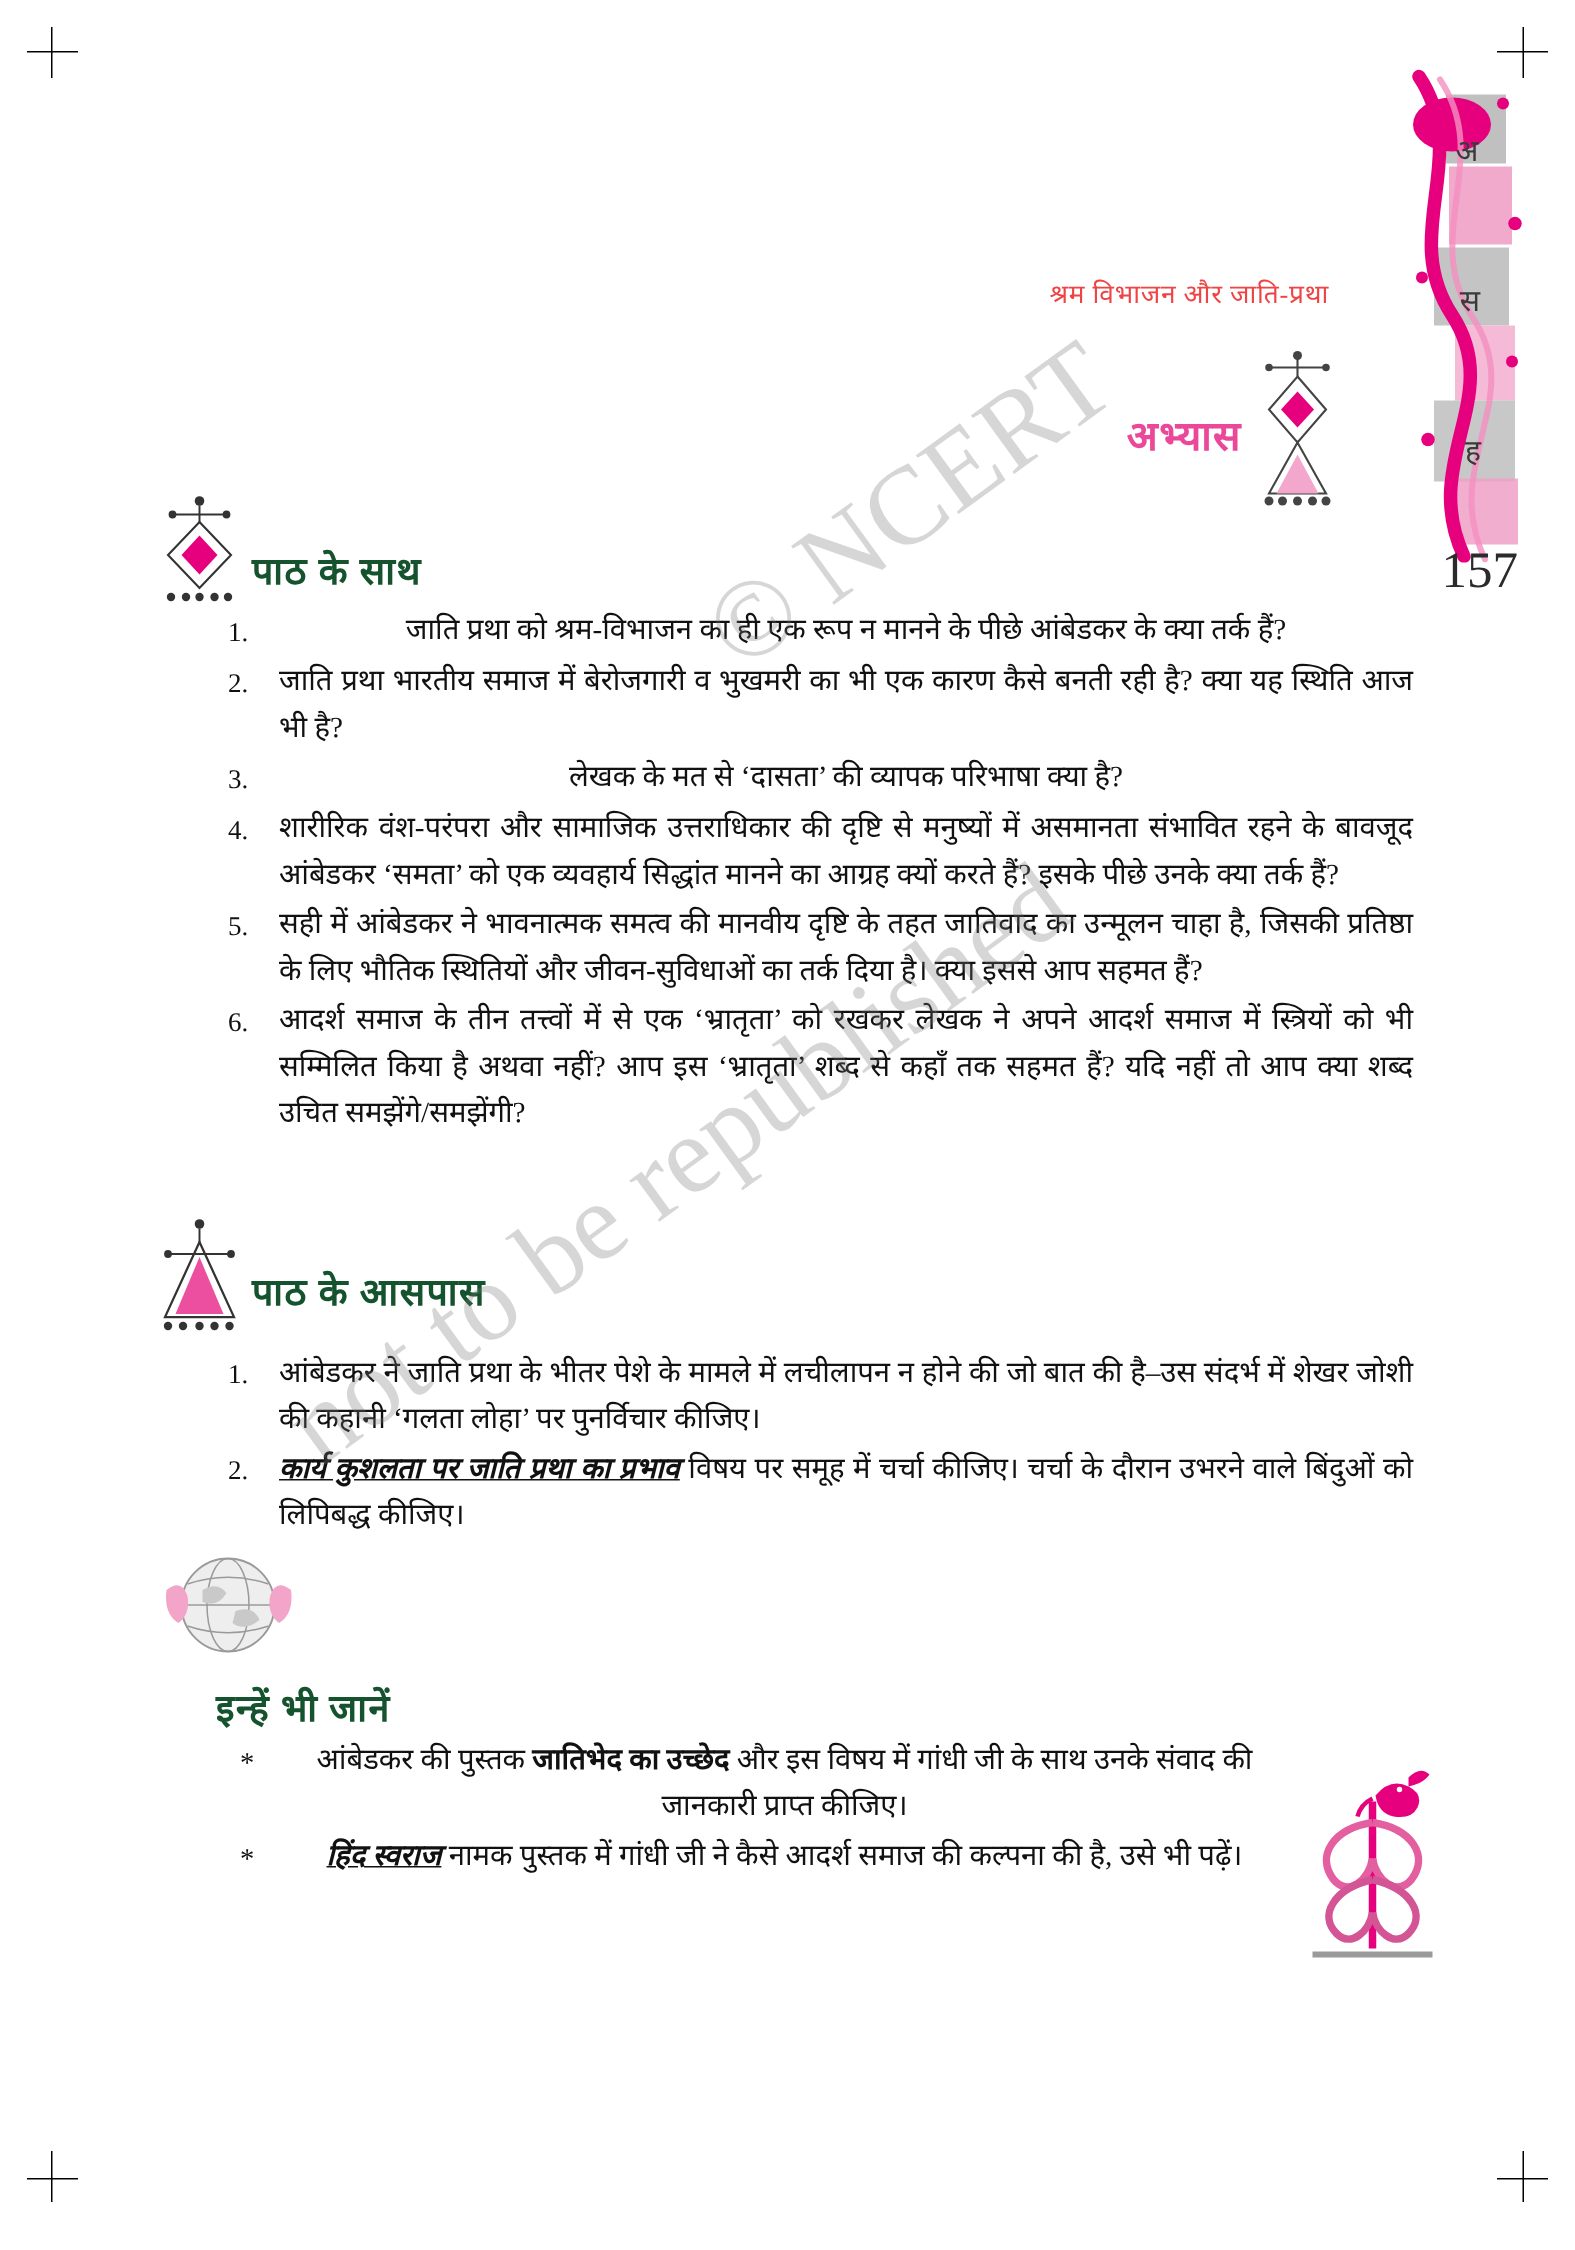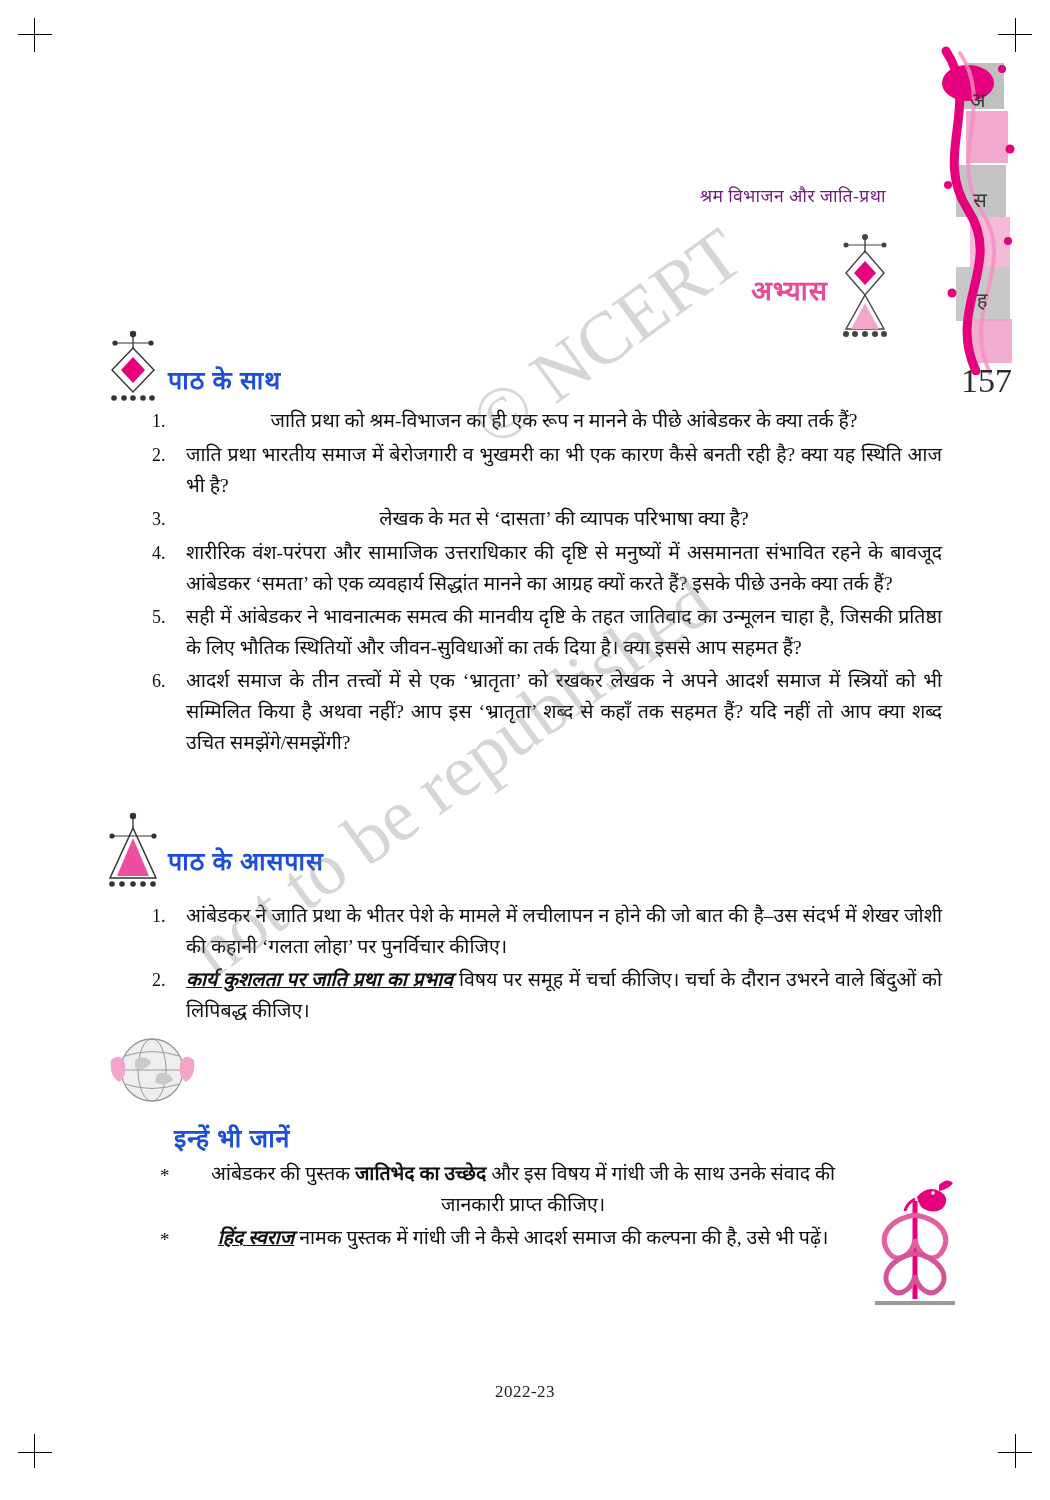--- a/index.html
+++ b/index.html
@@ -31,21 +31,21 @@
     width: 1050px; height: 1500px;
   }
 
   
   .running-head {
     position: absolute;
     right: 164px;
     top: 183px;
     font-size: 17.5px;
     letter-spacing: 0.5px;
-    color: #701a75;
+    color: #ef4444;
     white-space: nowrap;
   }
 
   
   .ribbon {
     position: absolute;
     right: 24px;
     top: 45px;
     width: 100px;
     height: 330px;
@@ -76,21 +76,21 @@
     top: 233px;
     width: 66px;
     height: 108px;
   }
 
   
   .sec-head {
     position: absolute;
     font-size: 25px;
     font-weight: bold;
-    color: #1d4ed8;
+    color: #14532d;
     letter-spacing: 1px;
   }
   .sec-orn {
     position: absolute;
   }
 
   
   .qlist {
     position: absolute;
     font-size: 19.5px;
@@ -318,21 +318,21 @@
       <ellipse cx="47" cy="40" rx="14" ry="31" fill="none" stroke="#9a9a9a" stroke-width="1"></ellipse>
       <line x1="16" y1="40" x2="78" y2="40" stroke="#9a9a9a" stroke-width="1"></line>
       <path d="M20 26 q27 -9 54 0" fill="none" stroke="#9a9a9a" stroke-width="1"></path>
       <path d="M20 54 q27 9 54 0" fill="none" stroke="#9a9a9a" stroke-width="1"></path>
       <path d="M30 30 q10 -6 16 2 q-6 10 -16 6 z" fill="#c9c9c9"></path>
       <path d="M52 44 q12 -4 16 6 q-10 8 -18 2 z" fill="#c9c9c9"></path>
       <path d="M6 30 q10 -8 14 4 q2 12 -6 18 q-10 -6 -8 -22 z" fill="#f2a4c9"></path>
       <path d="M89 30 q-10 -8 -14 4 q-2 12 6 18 q10 -6 8 -22 z" fill="#f2a4c9"></path>
     </svg>
   </div>
-  <div class="sec-head" style="left:174px; top:1120px;">इन्हें भी जानें</div>
+  <div class="sec-head" style="left:144px; top:1120px;">इन्हें भी जानें</div>
 
   <div class="qlist" style="left:160px; top:1158px; width:700px;">
     <div class="qrow">
       <div class="star">*</div>
       <div class="qtext noj"><span>आंबेडकर की पुस्तक </span><b class="bold">जातिभेद का उच्छेद</b><span> और इस विषय में गांधी जी के साथ उनके संवाद की जानकारी प्राप्त कीजिए।</span></div>
     </div>
     <div class="qrow">
       <div class="star">*</div>
       <div class="qtext noj"><i class="ital">हिंद स्वराज</i><span> नामक पुस्तक में गांधी जी ने कैसे आदर्श समाज की कल्पना की है, उसे भी पढ़ें।</span></div>
     </div>
@@ -351,15 +351,14 @@
       <circle cx="78" cy="18" r="1.8" fill="#fff"></circle>
       <path d="M60 24 q-8 4 -10 12" stroke="#e6007e" stroke-width="3" fill="none"></path>
     </svg>
   </div>
 
   <div class="watermark">
     <div class="wm-text wm1">© NCERT</div>
     <div class="wm-text wm2">not to be republished</div>
   </div>
 
-  <div class="footer">2022-23</div>
 
 </div>
 
 </body></html>

